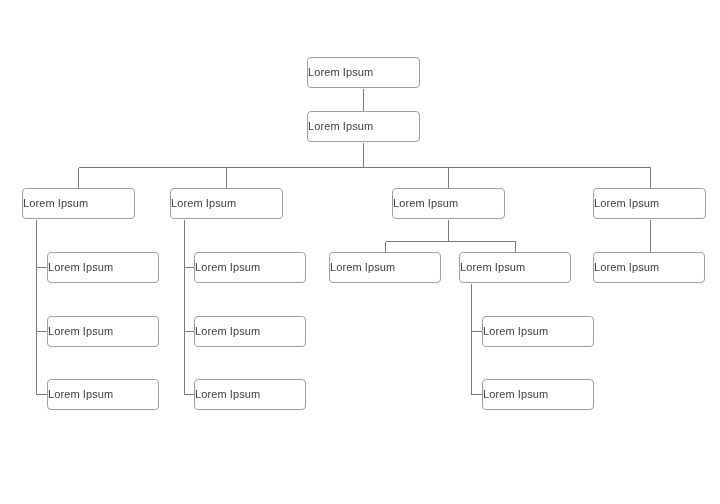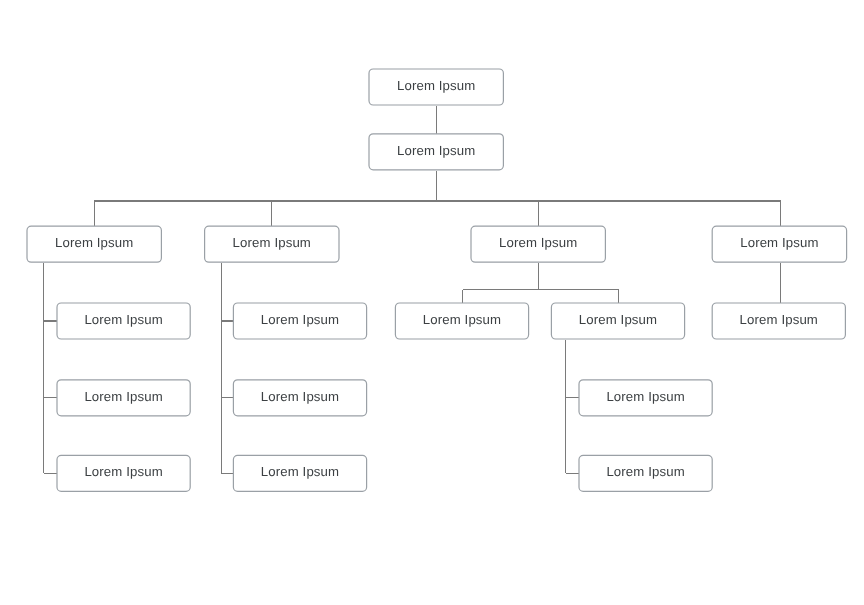--- a/index.html
+++ b/index.html
@@ -29,21 +29,20 @@
     pointer-events: none;
   }
   .node {
     position: absolute;
     box-sizing: border-box;
     background: #ffffff;
     border: 1px solid #9aa0a6;
     border-radius: 4px;
     display: flex;
     align-items: center;
-    justify-content: center;
     color: #3c4043;
     font-size: 11px;
     line-height: 1;
     letter-spacing: 0.1px;
     white-space: nowrap;
     user-select: none;
   }
   .node-label {
     display: block;
     color: #3c4043;

